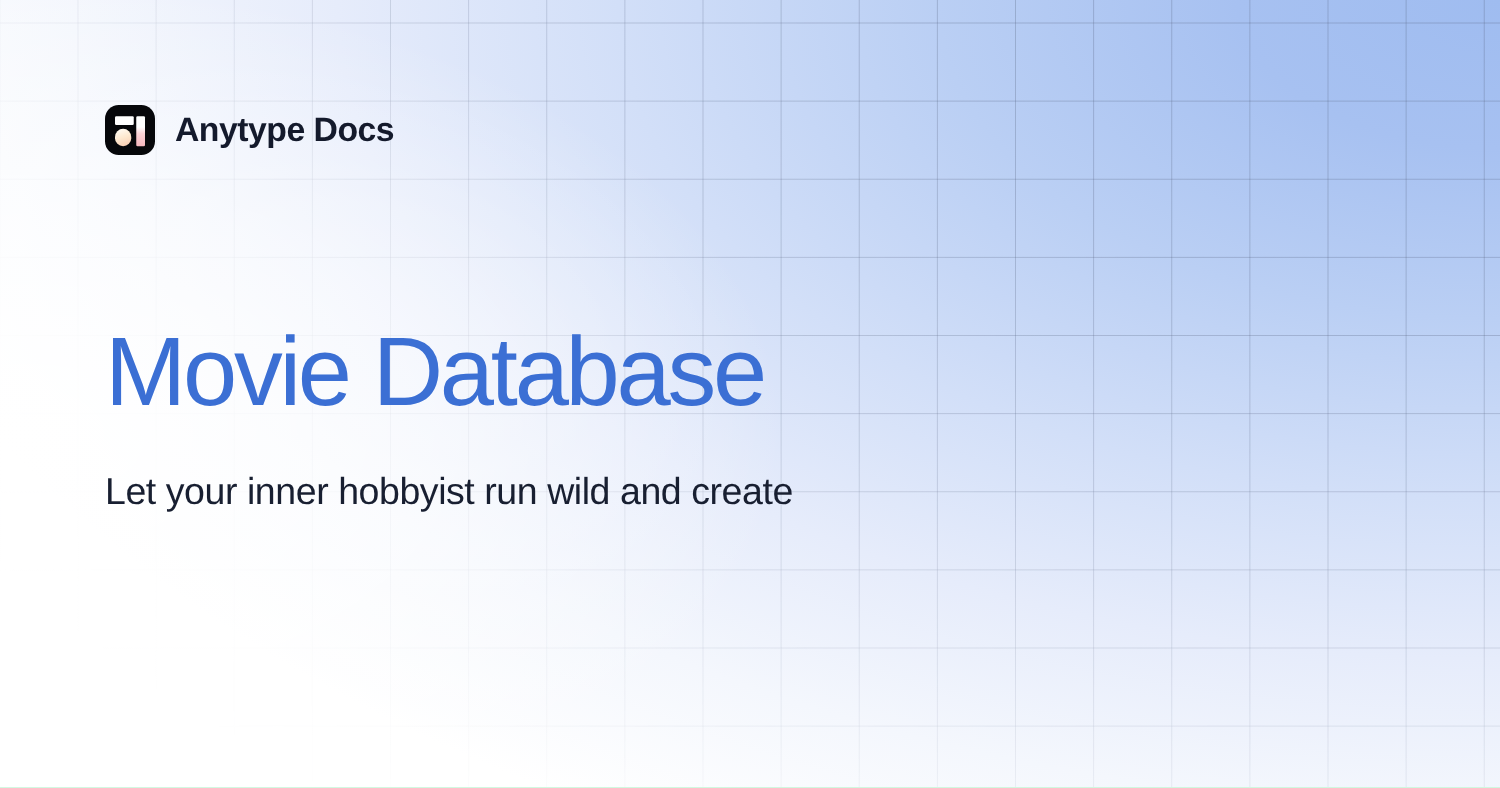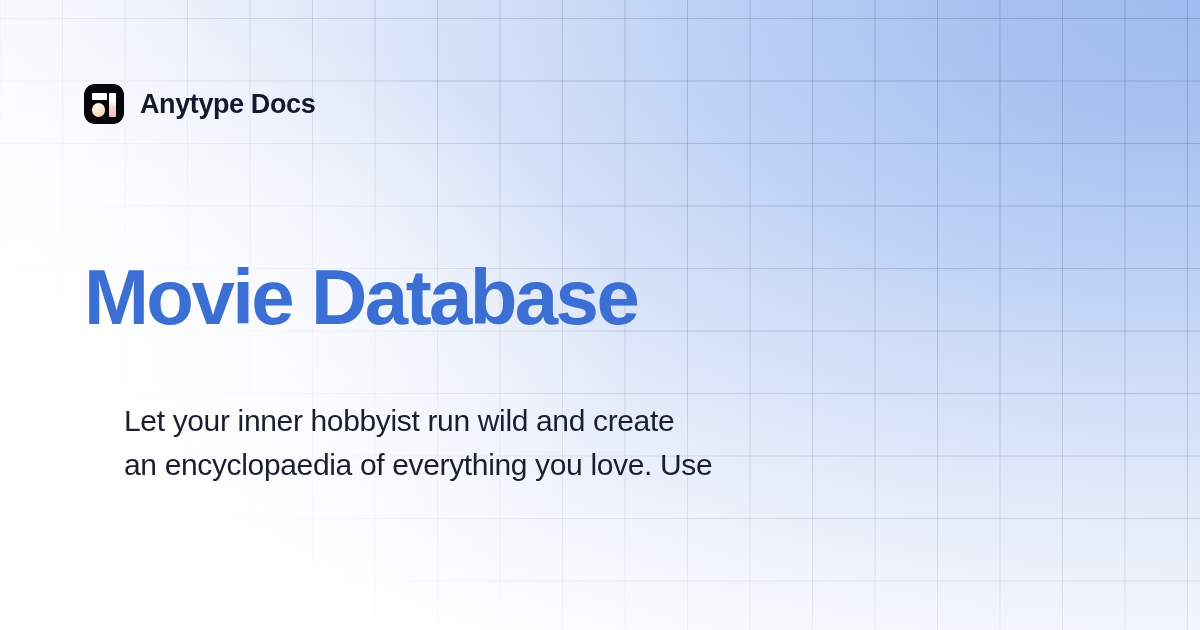--- a/index.html
+++ b/index.html
@@ -123,37 +123,36 @@
     color:#141a2c;
     white-space:nowrap;
   }
 
   
   .headline {
     position:absolute;
     left:0; top:258px;
     font-size:78px;
     line-height:1.0;
-    font-weight:bold;
+    font-weight:normal;
     letter-spacing:-2.6px;
     color:#3b6fd4;
     white-space:nowrap;
   }
 
   
   .description {
     position:absolute;
-    left:0; top:399px;
+    left:0; top:372px;
     width:800px;
     font-size:30px;
     line-height:44px;
     font-weight:normal;
     letter-spacing:-0.35px;
     color:#181f31;
-    margin-left:40px;
   }
   .description .line { display:block; white-space:nowrap; }
 </style>
 </head>
 <body>
 
 <div class="banner">
 
   <div class="bg-gradient"></div>
   <div class="bg-grid"></div>
@@ -167,17 +166,16 @@
         <span class="lg-circle"></span>
         <span class="lg-tall"></span>
       </div>
       <div class="brand-name">Anytype Docs</div>
     </div>
 
     <h1 class="headline">Movie Database</h1>
 
     <div class="description">
       <span class="line">Let your inner hobbyist run wild and create</span>
-      <span class="line">an encyclopaedia of everything you love. Use</span>
     </div>
 
   </div>
 </div>
 
 </body></html>

